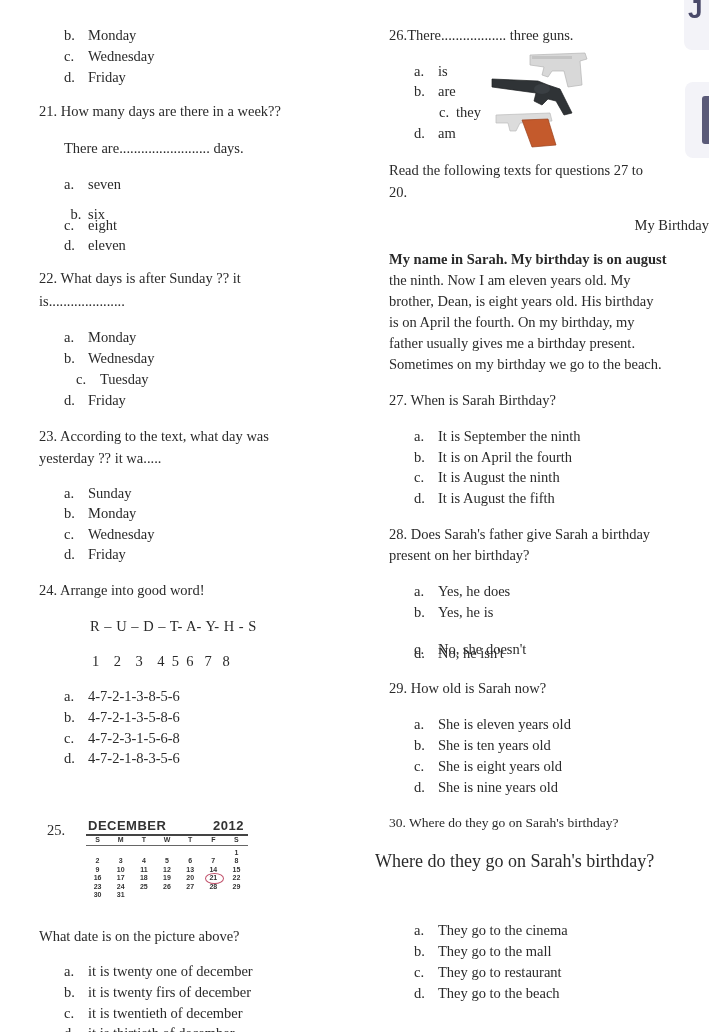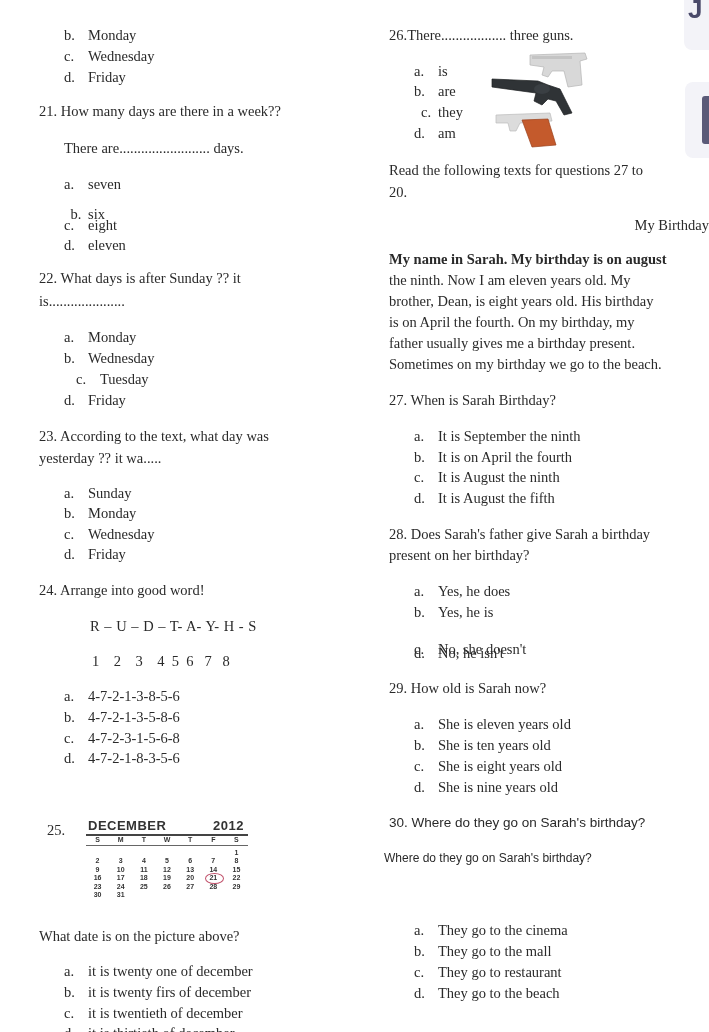--- a/index.html
+++ b/index.html
@@ -6,21 +6,21 @@
     body {
       width: 709px; height: 1032px; overflow: hidden; position: relative;
       background: #ffffff;
       font-family: "Liberation Serif", "DejaVu Serif", serif;
       color: #2a2a2a;
       font-size: 14.5px;
     }
     .abs { position: absolute; white-space: nowrap; }
     .opt { position: absolute; white-space: nowrap; }
     .opt .lt { display: inline-block; width: 24px; }
-    .sans { font-family: Liberation Sans, sans-serif; }
+    .sans { font-family: Liberation Serif, serif; }
     .title-center { position: absolute; width: 354px; text-align: right; }
 
     
     .cal { position: absolute; left: 86px; top: 818px; width: 162px;
       font-family: "Liberation Sans", "DejaVu Sans", sans-serif; color: #333; }
     .cal-head { font-weight: bold; font-size: 13px; letter-spacing: 0.5px; display: flex; justify-content: space-between; padding: 0 4px 0 2px; }
     .cal-rule { height: 2px; background: #444; margin-top: 1px; }
     .cal-dow, .cal-row { display: grid; grid-template-columns: repeat(7, 1fr); font-size: 7px; font-weight: bold; text-align: center; line-height: 8.5px; }
     .cal-dow { border-bottom: 1px solid #666; }
     .cal-cell { position: relative; }
@@ -152,21 +152,21 @@
   <div class="opt" style="left:64px; top:984px;"><span class="lt">b.</span><span>it is twenty firs of december</span></div>
   <div class="opt" style="left:64px; top:1005px;"><span class="lt">c.</span><span>it is twentieth of december</span></div>
   <div class="opt" style="left:64px; top:1025px;"><span class="lt">d.</span><span>it is thirtieth of december</span></div>
 </div>
 
 <div>
 
   <div class="abs" style="left:389px; top:27px;">26.There.................. three guns.</div>
   <div class="opt" style="left:414px; top:63px;"><span class="lt">a.</span><span>is</span></div>
   <div class="opt" style="left:414px; top:83px;"><span class="lt">b.</span><span>are</span></div>
-  <div class="opt" style="left:414px; top:104px;text-align:center;"><span class="lt">c.</span><span>they</span></div>
+  <div class="opt" style="left:432px; top:104px;text-align:center;"><span class="lt">c.</span><span>they</span></div>
   <div class="opt" style="left:414px; top:125px;"><span class="lt">d.</span><span>am</span></div>
 
   <svg class="guns" viewBox="0 0 100 105">
 
     <g>
       <path d="M40 10 L95 8 L97 14 L90 16 L92 40 L78 42 L74 26 L62 26 L58 32 L52 30 L54 22 L40 20 Z" fill="#d8d8d8" stroke="#b5b5b5" stroke-width="0.7"></path>
       <rect x="42" y="11" width="40" height="3" fill="#c4c4c4"></rect>
     </g>
 
     <g>
@@ -204,21 +204,21 @@
   <div class="opt" style="left:414px; top:625px;margin-top:16px;"><span class="lt">c.</span><span>No, she doesn't</span></div>
   <div class="opt" style="left:414px; top:645px;"><span class="lt">d.</span><span>No, he isn't</span></div>
 
   <div class="abs" style="left:389px; top:680px;">29. How old is Sarah now?</div>
   <div class="opt" style="left:414px; top:716px;"><span class="lt">a.</span><span>She is eleven years old</span></div>
   <div class="opt" style="left:414px; top:737px;"><span class="lt">b.</span><span>She is ten years old</span></div>
   <div class="opt" style="left:414px; top:758px;"><span class="lt">c.</span><span>She is eight years old</span></div>
   <div class="opt" style="left:414px; top:779px;"><span class="lt">d.</span><span>She is nine years old</span></div>
 
   <div class="abs sans" style="left:389px; top:815px; font-size:13.5px;">30. Where do they go on Sarah's birthday?</div>
-  <div class="abs sans" style="left:384px; top:851px; font-size:12px;">Where do they go on Sarah's birthday?</div>
+  <div class="abs sans" style="left:375px; top:851px; font-size:18px;">Where do they go on Sarah's birthday?</div>
   <div class="opt" style="left:414px; top:922px;"><span class="lt">a.</span><span>They go to the cinema</span></div>
   <div class="opt" style="left:414px; top:943px;"><span class="lt">b.</span><span>They go to the mall</span></div>
   <div class="opt" style="left:414px; top:964px;"><span class="lt">c.</span><span>They go to restaurant</span></div>
   <div class="opt" style="left:414px; top:985px;"><span class="lt">d.</span><span>They go to the beach</span></div>
 </div>
 
 <div class="edge-card" style="left:684px; top:-8px; width:40px; height:58px;">
   <span style="position:absolute; left:4px; top:2px; font-family:'Liberation Sans', sans-serif; font-weight:bold; font-size:26px; color:#4a4a6a;">J</span>
 </div>
 <div class="edge-card" style="left:685px; top:82px; width:40px; height:76px;">

